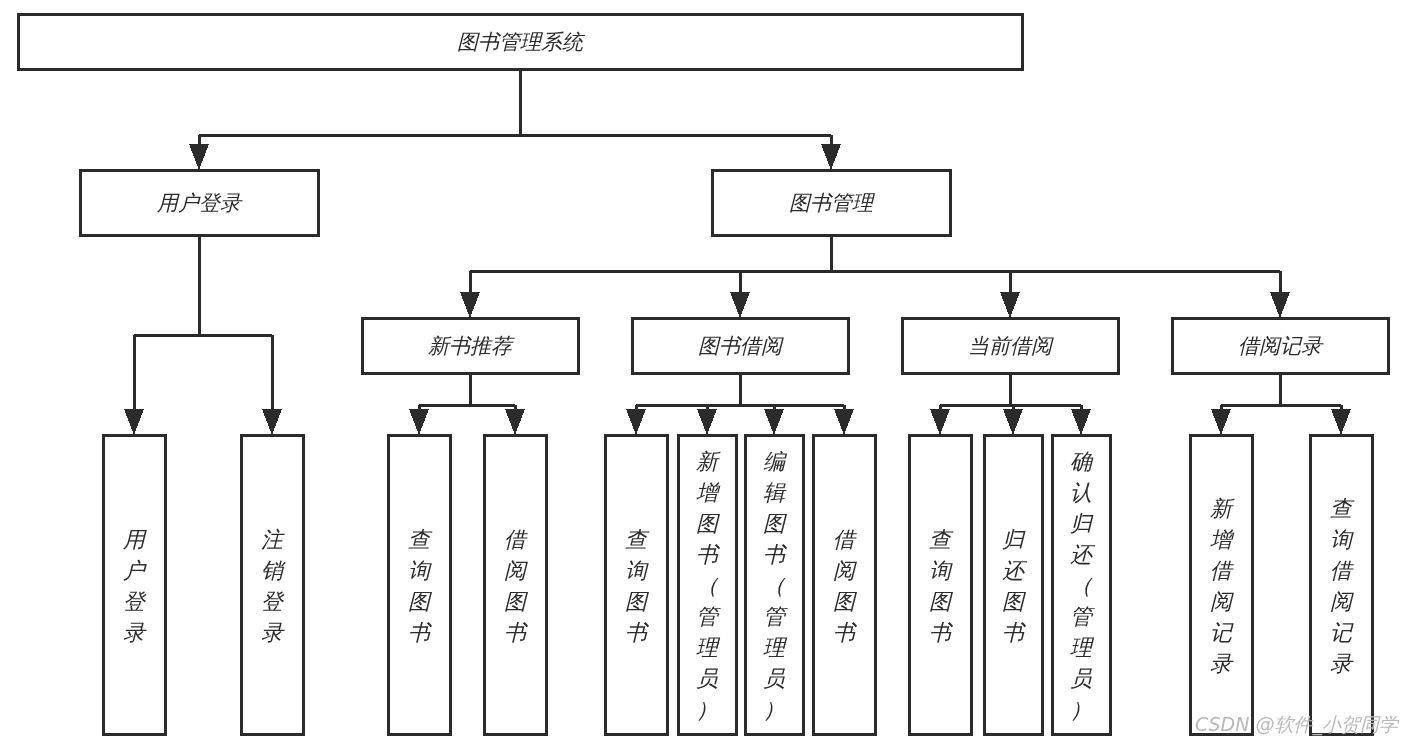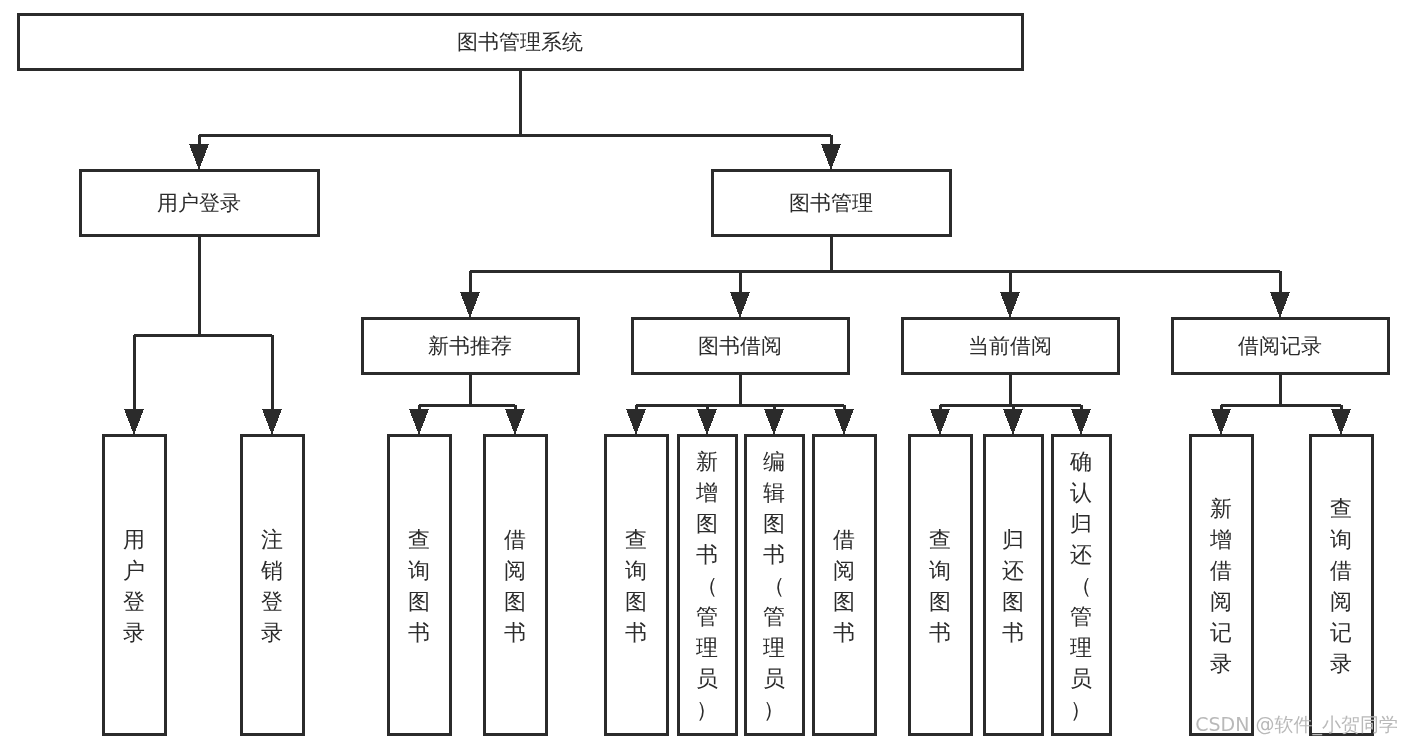--- a/index.html
+++ b/index.html
@@ -14,20 +14,21 @@
     font-family: "DejaVu Sans", "Liberation Sans", sans-serif;
     overflow: hidden;
     position: relative;
   }
   #diagram-root {
     position: absolute;
     left: 0;
     top: 0;
     width: 1405px;
     height: 747px;
+    font-style: italic;
   }
   svg.canvas {
     display: block;
     width: 1405px;
     height: 747px;
     shape-rendering: crispEdges;
   }
   .node-rect {
     fill: #ffffff;
     stroke: #2b2b2b;

